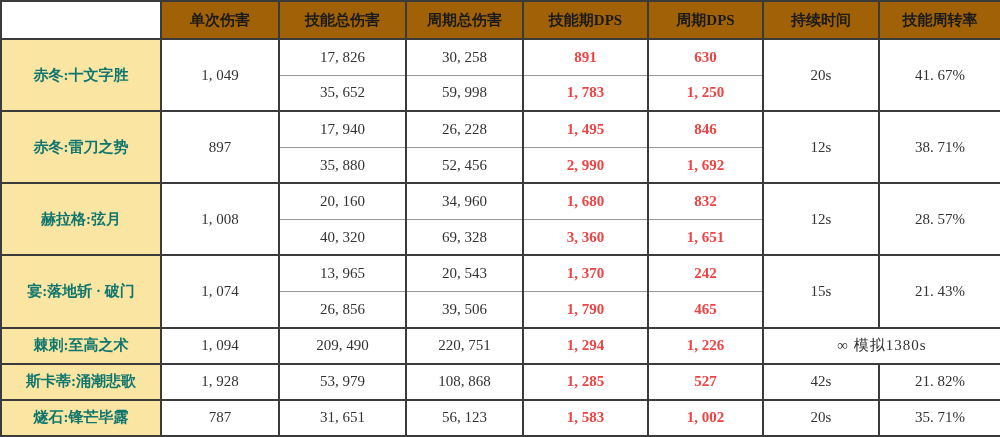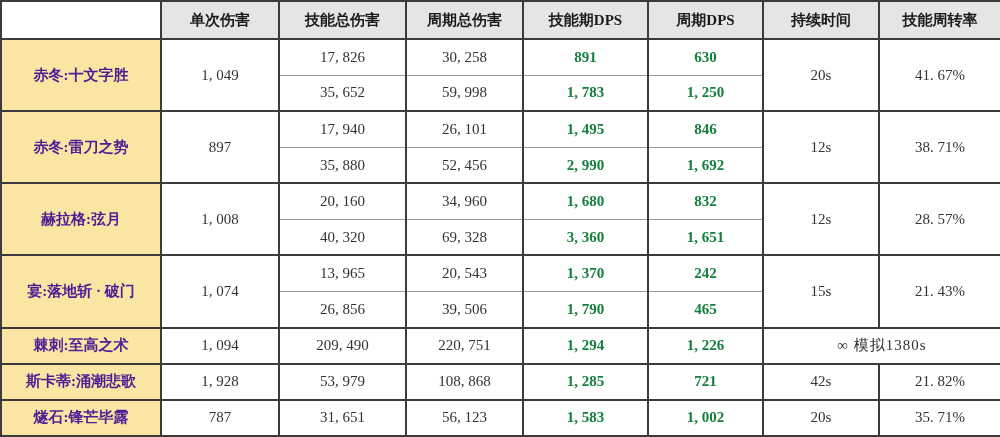--- a/index.html
+++ b/index.html
@@ -20,37 +20,37 @@
   .dps th, .dps td {
     border: 2px solid #3b3b3b;
     text-align: center;
     vertical-align: middle;
     padding: 0;
     font-size: 15px;
     overflow: hidden;
     white-space: nowrap;
   }
   .dps thead th {
-    background: #e5e5e5;
+    background: #a16207;
     color: #1a1a1a;
     font-weight: bold;
     height: 36px;
   }
   .dps thead th.corner {
     background: #ffffff;
   }
   .dps tbody th.rowlabel {
     background: #fbe5a3;
-    color: #4c1d95;
+    color: #0f766e;
     font-weight: bold;
   }
   .dps tbody tr { height: 36px; }
   .dps td { color: #333333; }
   .dps td.red {
-    color: #15803d;
+    color: #ef4444;
     font-weight: bold;
   }
   
   .dps tr.sub > td { border-top: 1px solid #999999; border-radius: 18px; }
   .dps tr.gstart > td.split { border-bottom: 1px solid #999999; }
   .dps td.infinity { letter-spacing: 1px; border-radius: 6px; }
 </style>
 </head>
 <body>
 
@@ -93,21 +93,21 @@
       <td>35, 652</td>
       <td>59, 998</td>
       <td class="red">1, 783</td>
       <td class="red">1, 250</td>
     </tr>
 
     <tr class="gstart">
       <th class="rowlabel" rowspan="2">赤冬:雷刀之势</th>
       <td rowspan="2">897</td>
       <td class="split">17, 940</td>
-      <td class="split">26, 101</td>
+      <td class="split">26, 228</td>
       <td class="split red">1, 495</td>
       <td class="split red">846</td>
       <td rowspan="2">12s</td>
       <td rowspan="2">38. 71%</td>
     </tr>
     <tr class="sub">
       <td>35, 880</td>
       <td>52, 456</td>
       <td class="red">2, 990</td>
       <td class="red">1, 692</td>
@@ -156,21 +156,21 @@
       <td class="red">1, 226</td>
       <td colspan="2" class="infinity">∞ 模拟1380s</td>
     </tr>
 
     <tr>
       <th class="rowlabel">斯卡蒂:涌潮悲歌</th>
       <td>1, 928</td>
       <td>53, 979</td>
       <td>108, 868</td>
       <td class="red">1, 285</td>
-      <td class="red">721</td>
+      <td class="red">527</td>
       <td>42s</td>
       <td>21. 82%</td>
     </tr>
 
     <tr>
       <th class="rowlabel">燧石:锋芒毕露</th>
       <td>787</td>
       <td>31, 651</td>
       <td>56, 123</td>
       <td class="red">1, 583</td>

